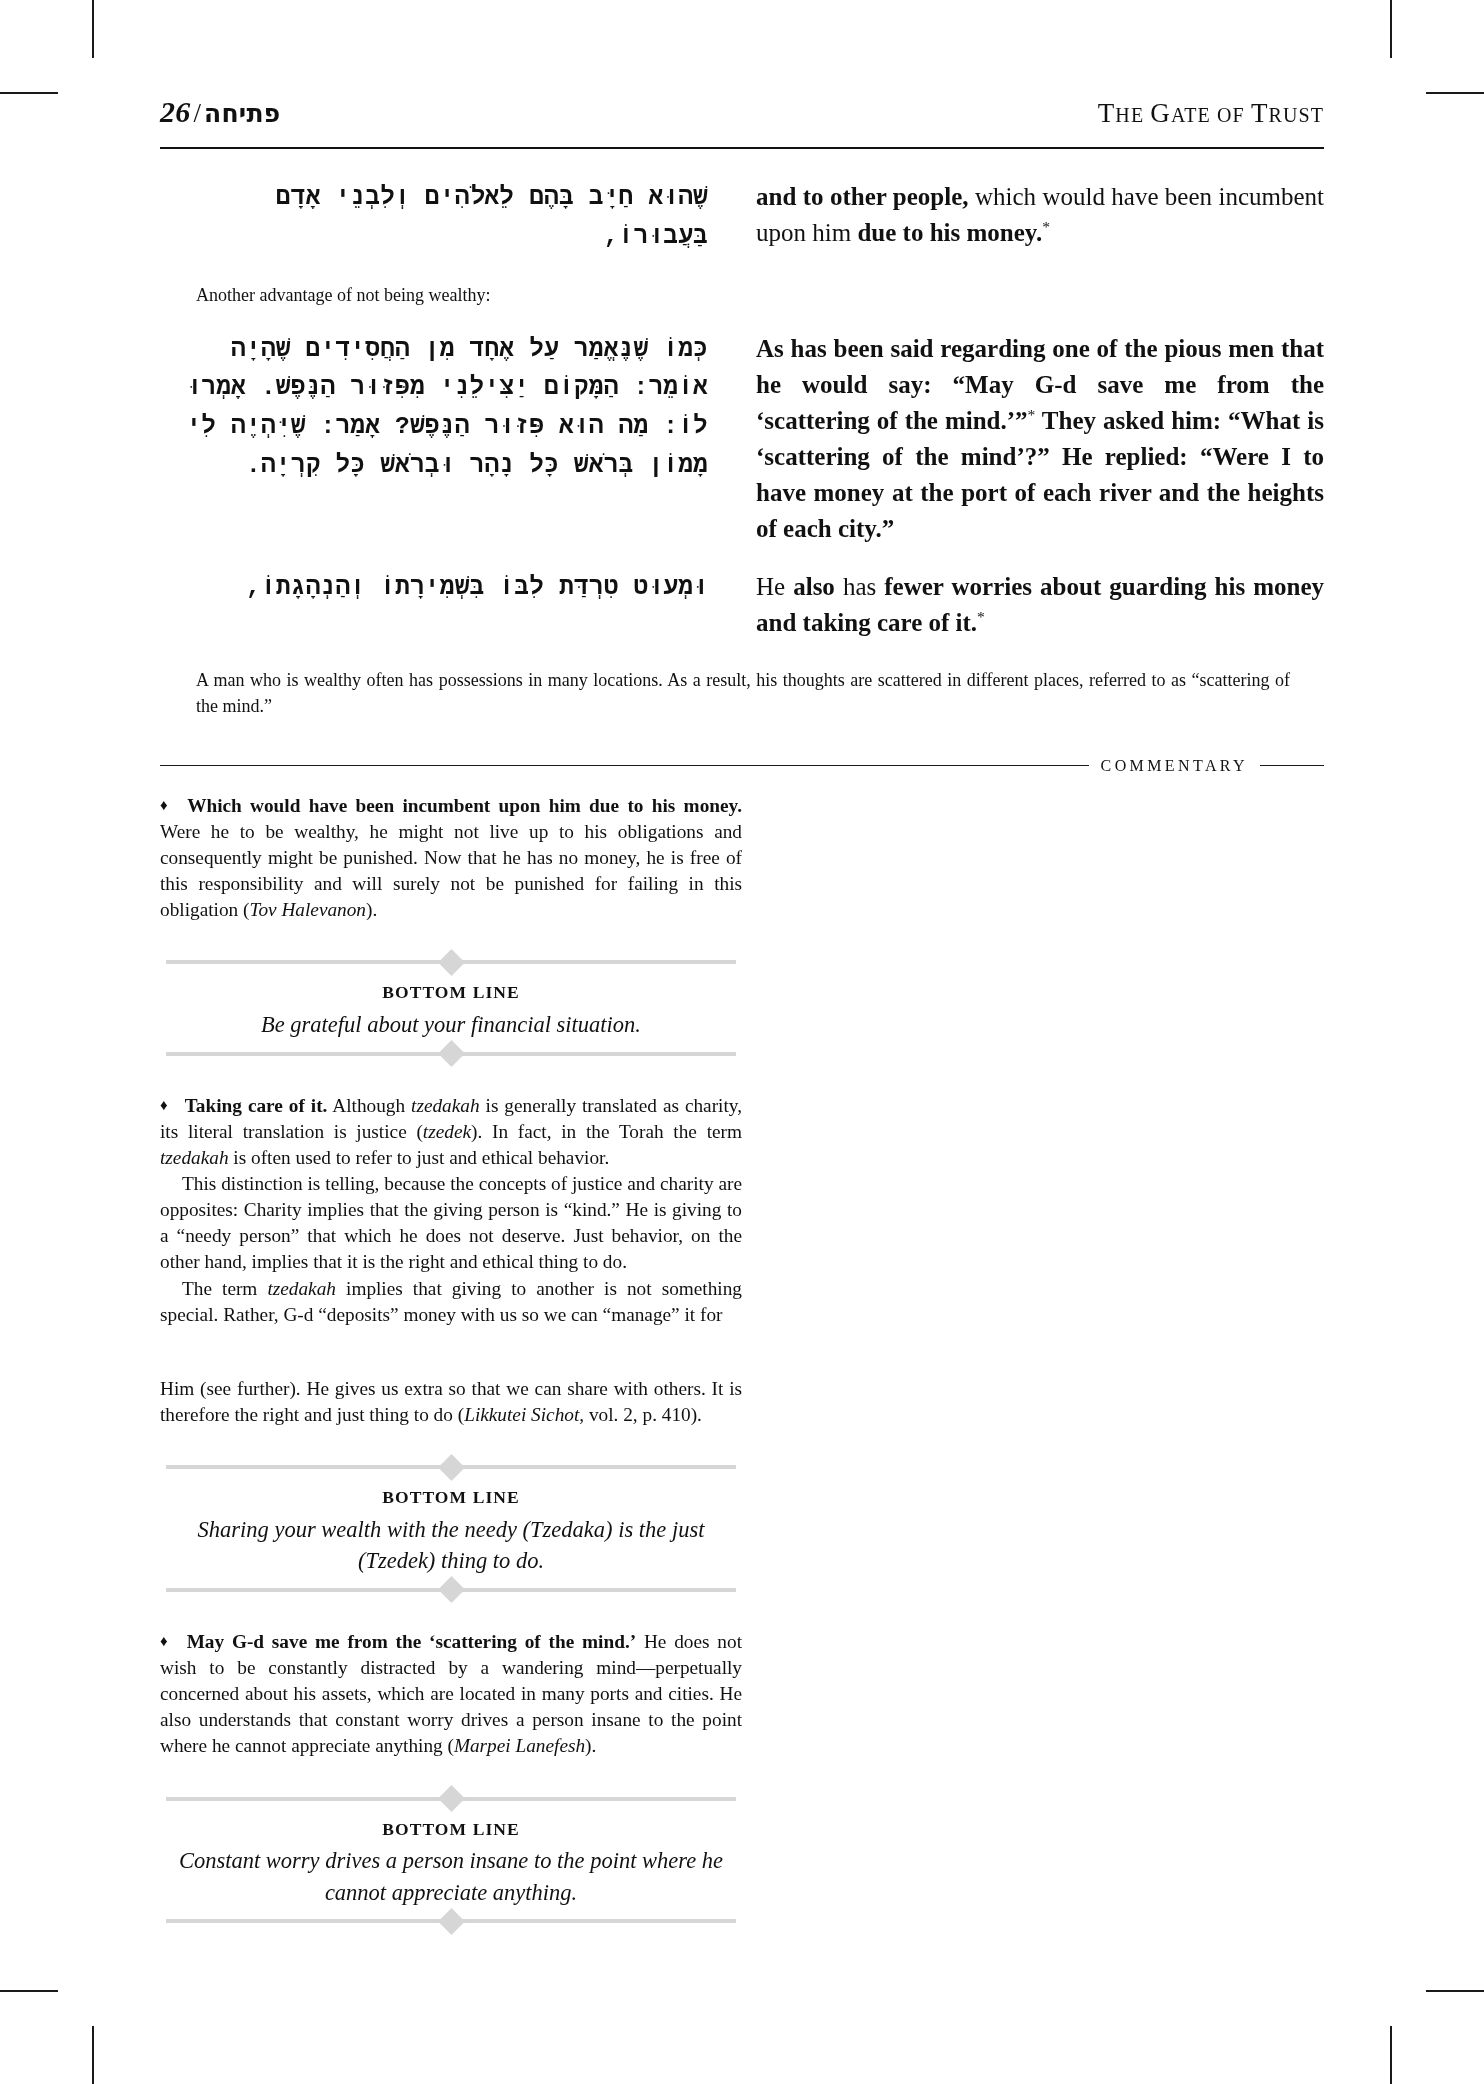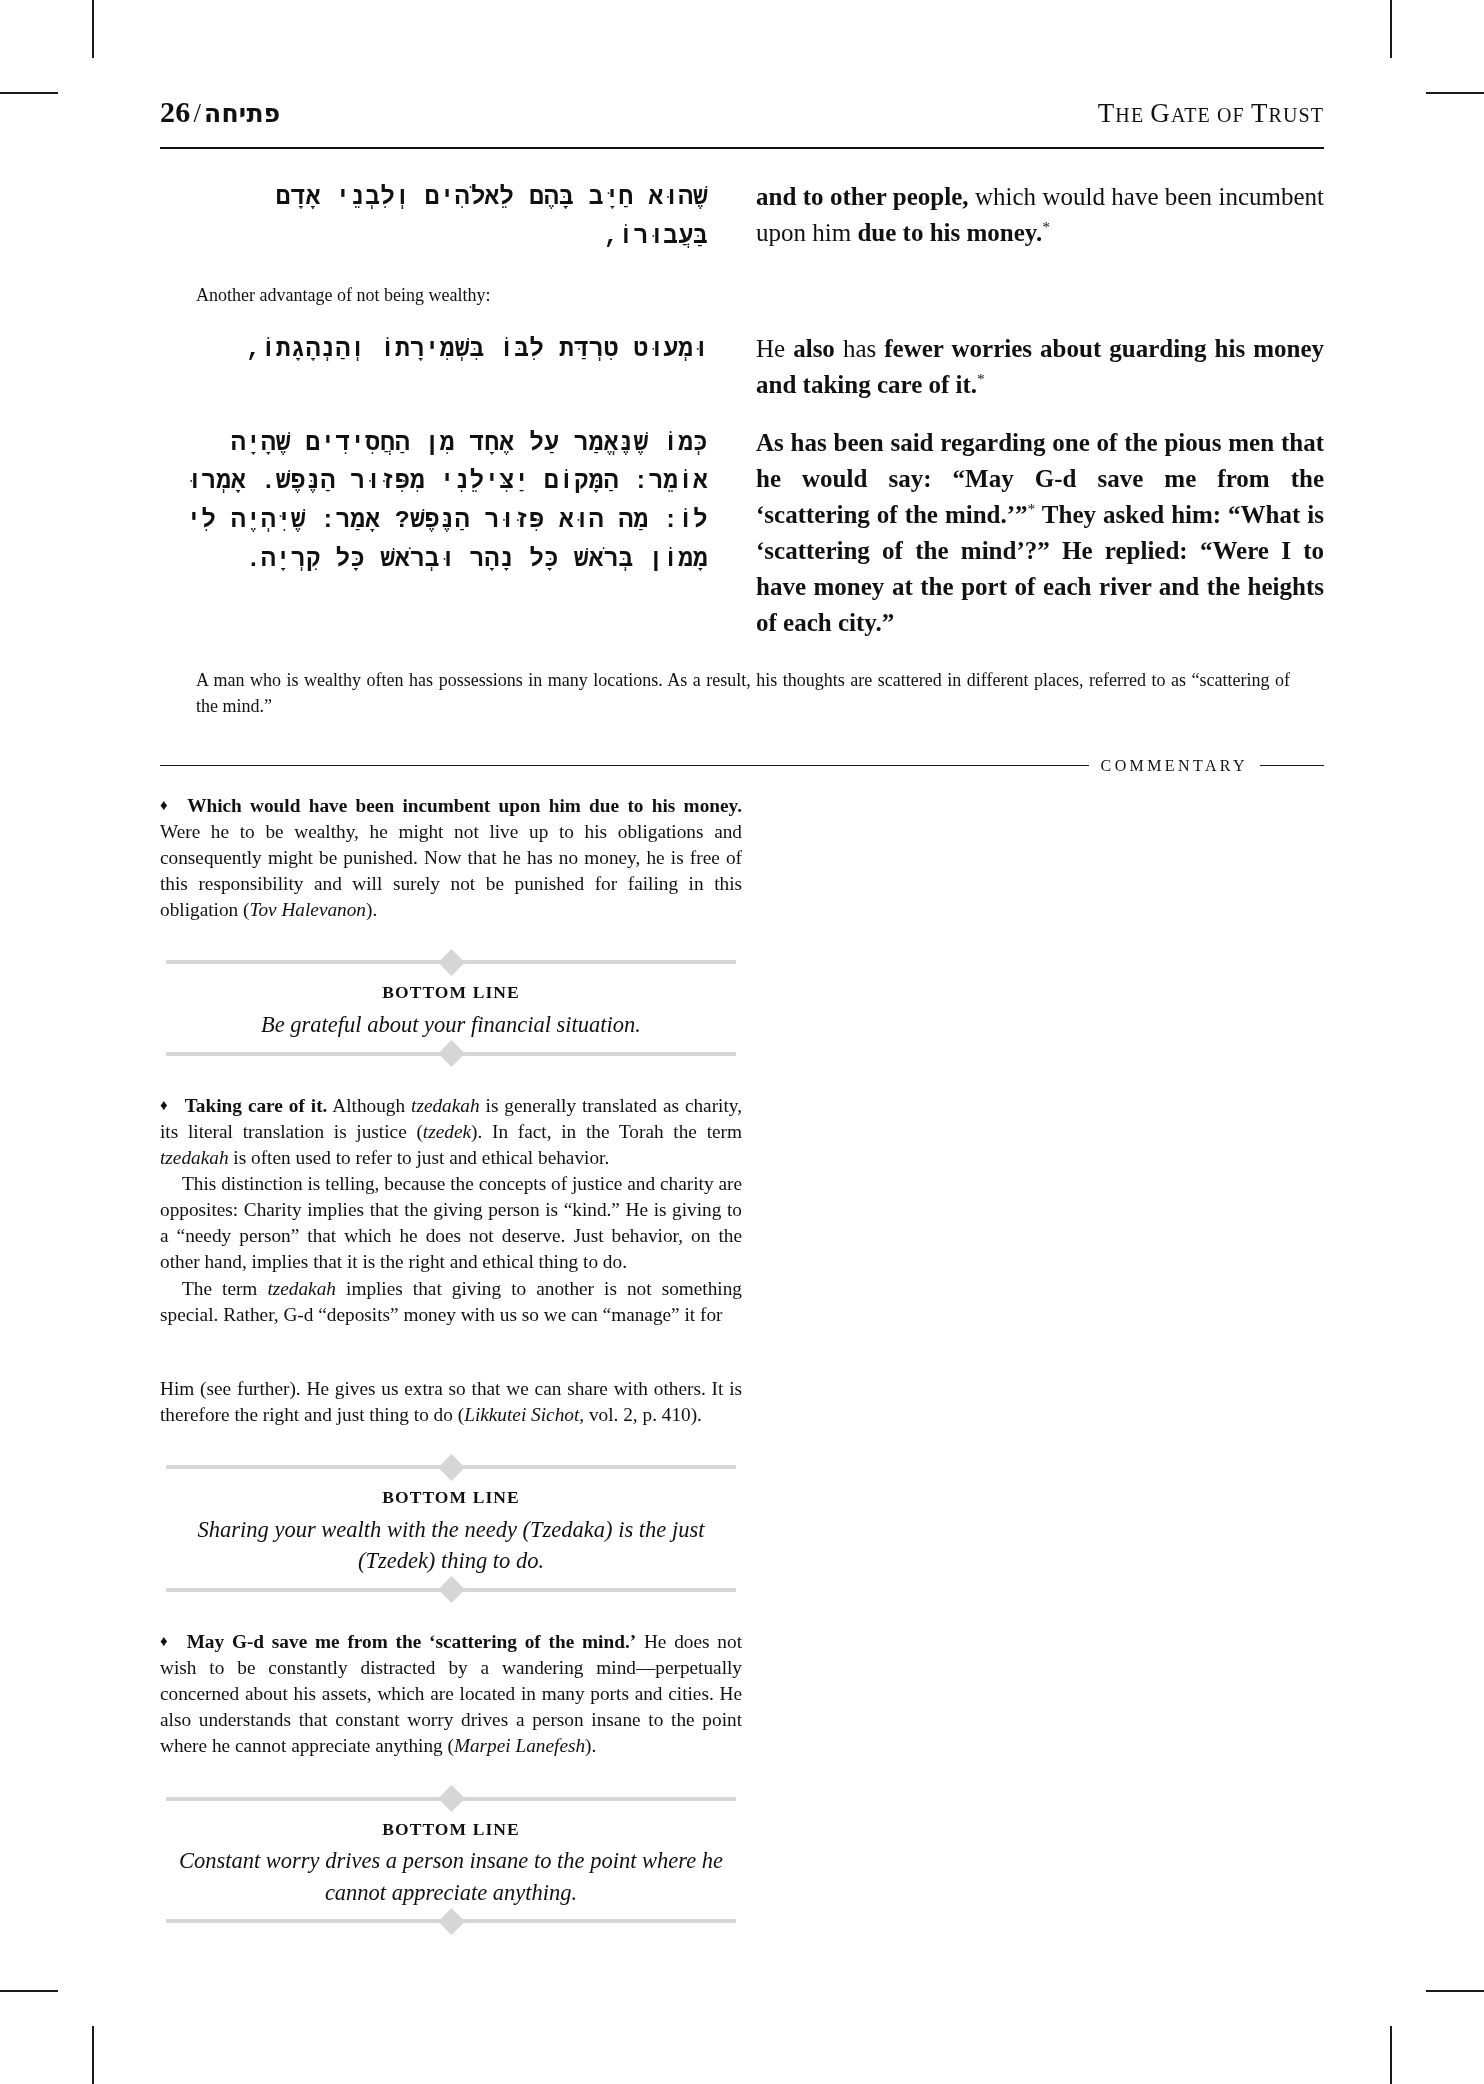--- a/index.html
+++ b/index.html
@@ -44,21 +44,21 @@
   .runhead {
     display: flex;
     align-items: baseline;
     justify-content: space-between;
     height: 46px;
   }
   .folio {
     font-size: 27px;
     letter-spacing: 0.2px;
   }
-  .folio .num { font-weight: bold; font-size: 30px; }
+  .folio .num { font-weight: bold; font-size: 30px; font-style: italic; }
   .folio .slash { font-weight: normal; padding: 0 3px; }
   .folio .heb {
     font-family: "DejaVu Sans", sans-serif;
     font-size: 25px;
     font-weight: bold;
     direction: rtl;
     unicode-bidi: isolate;
   }
   .booktitle {
     font-size: 20px;
@@ -216,27 +216,27 @@
   <div class="body-area">
 
     <div class="verse">
       <div class="heb-col">שֶׁהוּא חַיָּב בָּהֶם לֵאלֹהִים וְלִבְנֵי אָדָם בַּעֲבוּרוֹ,</div>
       <div class="eng-col"><span>and to other people,</span><span class="light"> which would have been incumbent upon him </span><span>due to his money.</span><sup>*</sup></div>
     </div>
 
     <div class="interstitial">Another advantage of not being wealthy:</div>
 
     <div class="verse">
+      <div class="heb-col">כְּמוֹ שֶׁנֶּאֱמַר עַל אֶחָד מִן הַחֲסִידִים שֶׁהָיָה אוֹמֵר: הַמָּקוֹם יַצִּילֵנִי מִפִּזּוּר הַנֶּפֶשׁ. אָמְרוּ לוֹ: מַה הוּא פִּזּוּר הַנֶּפֶשׁ? אָמַר: שֶׁיִּהְיֶה לִי מָמוֹן בְּרֹאשׁ כָּל נָהָר וּבְרֹאשׁ כָּל קִרְיָה.</div>
+      <div class="eng-col"><span>As has been said regarding one of the pious men that he would say: “May G-d save me from the ‘scattering of the mind.’”</span><sup>*</sup><span> They asked him: “What is ‘scattering of the mind’?” He replied: “Were I to have money at the port of each river and the heights of each city.”</span></div>
+    </div>
+
+    <div class="verse">
       <div class="heb-col">וּמְעוּט טִרְדַּת לִבּוֹ בִּשְׁמִירָתוֹ וְהַנְהָגָתוֹ,</div>
       <div class="eng-col"><span class="light">He </span><span>also</span><span class="light"> has </span><span>fewer worries about guarding his money and taking care of it.</span><sup>*</sup></div>
-    </div>
-
-    <div class="verse">
-      <div class="heb-col">כְּמוֹ שֶׁנֶּאֱמַר עַל אֶחָד מִן הַחֲסִידִים שֶׁהָיָה אוֹמֵר: הַמָּקוֹם יַצִּילֵנִי מִפִּזּוּר הַנֶּפֶשׁ. אָמְרוּ לוֹ: מַה הוּא פִּזּוּר הַנֶּפֶשׁ? אָמַר: שֶׁיִּהְיֶה לִי מָמוֹן בְּרֹאשׁ כָּל נָהָר וּבְרֹאשׁ כָּל קִרְיָה.</div>
-      <div class="eng-col"><span>As has been said regarding one of the pious men that he would say: “May G-d save me from the ‘scattering of the mind.’”</span><sup>*</sup><span> They asked him: “What is ‘scattering of the mind’?” He replied: “Were I to have money at the port of each river and the heights of each city.”</span></div>
     </div>
 
     <div class="interstitial wide">A man who is wealthy often has possessions in many locations. As a result, his thoughts are scattered in different places, referred to as “scattering of the mind.”</div>
   </div>
 
   <div class="commentary-sep">
     <div class="line"></div>
     <div class="lbl">COMMENTARY</div>
     <div class="line short"></div>
   </div>

